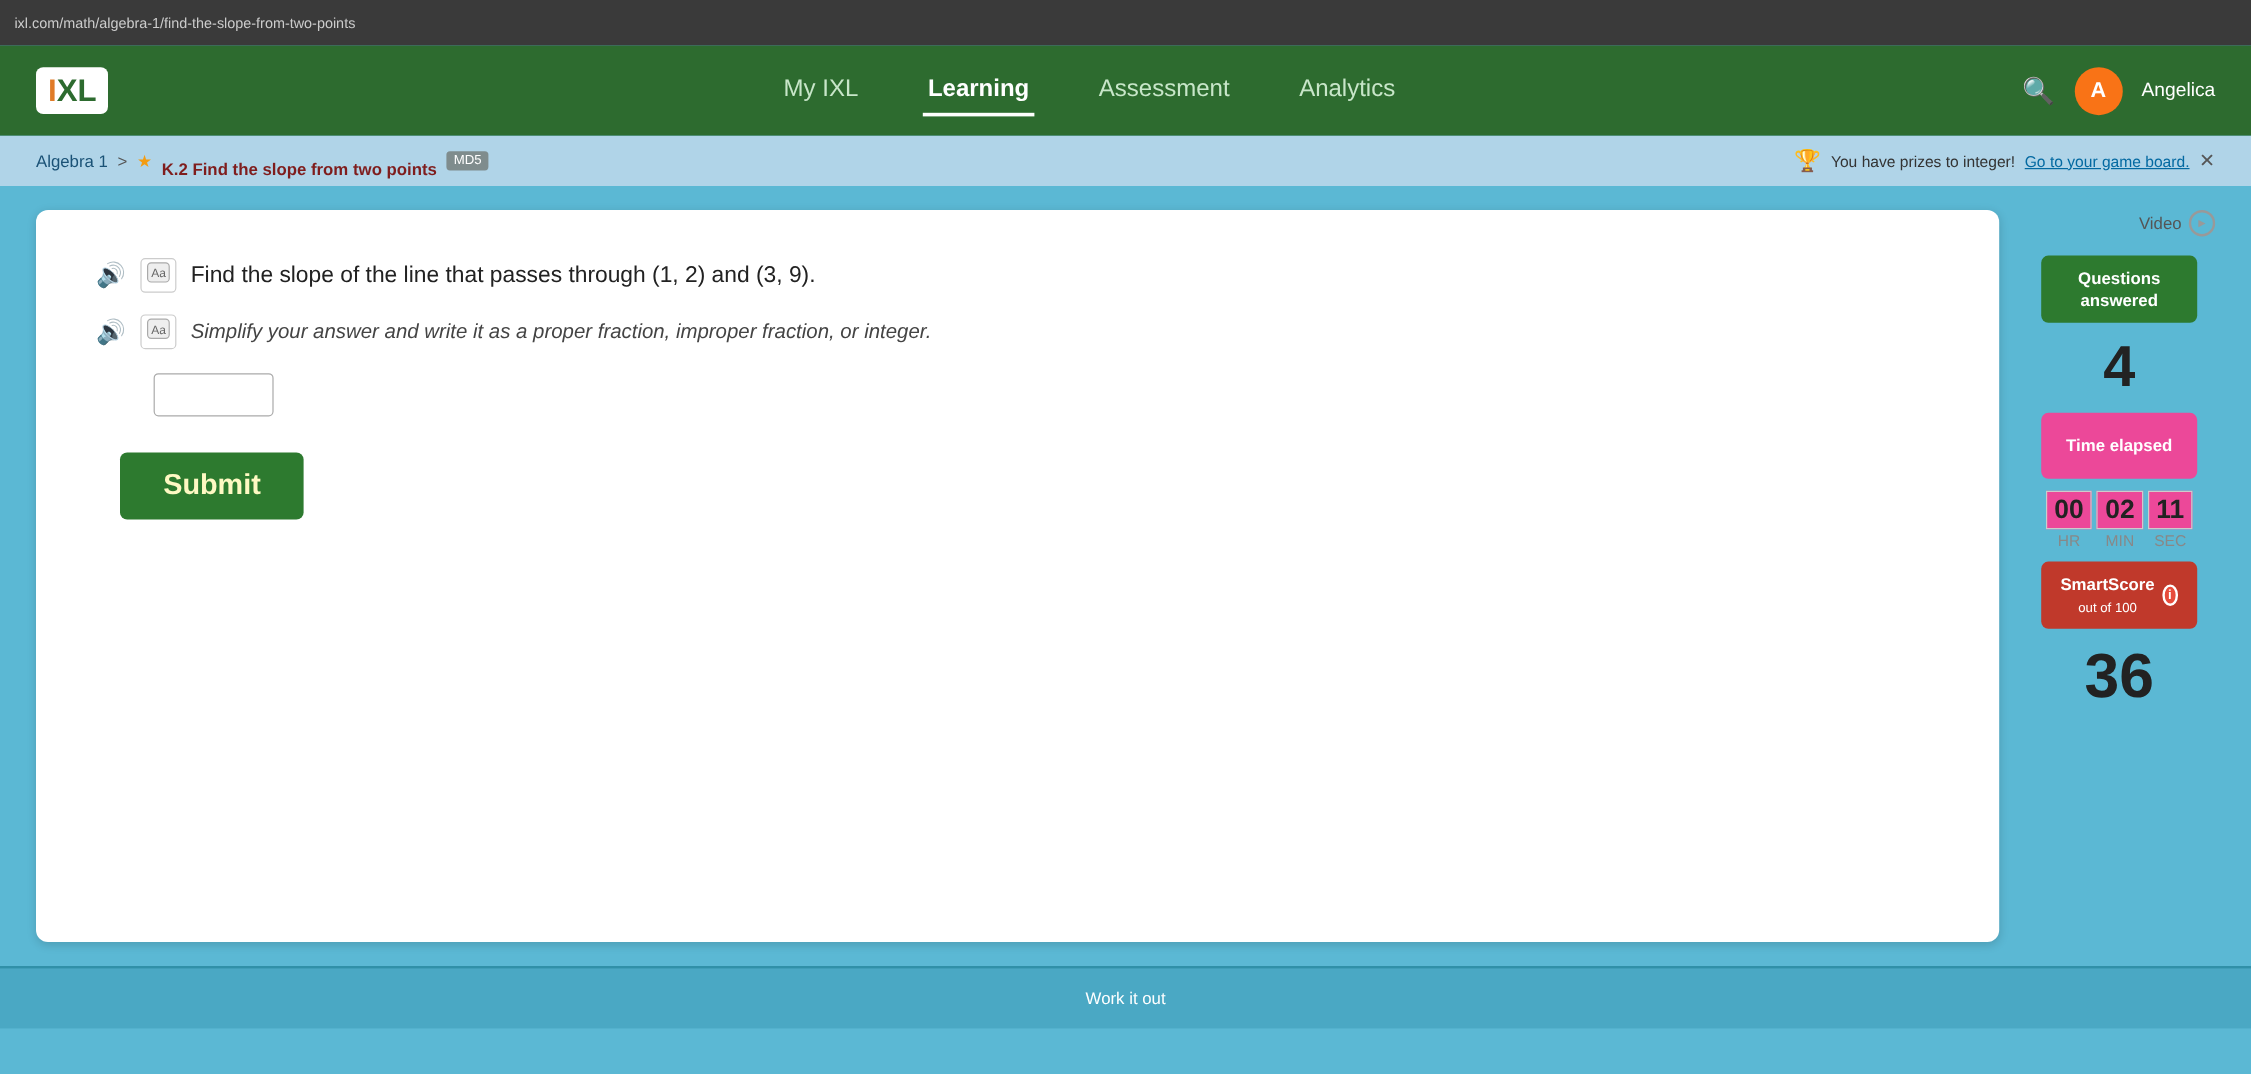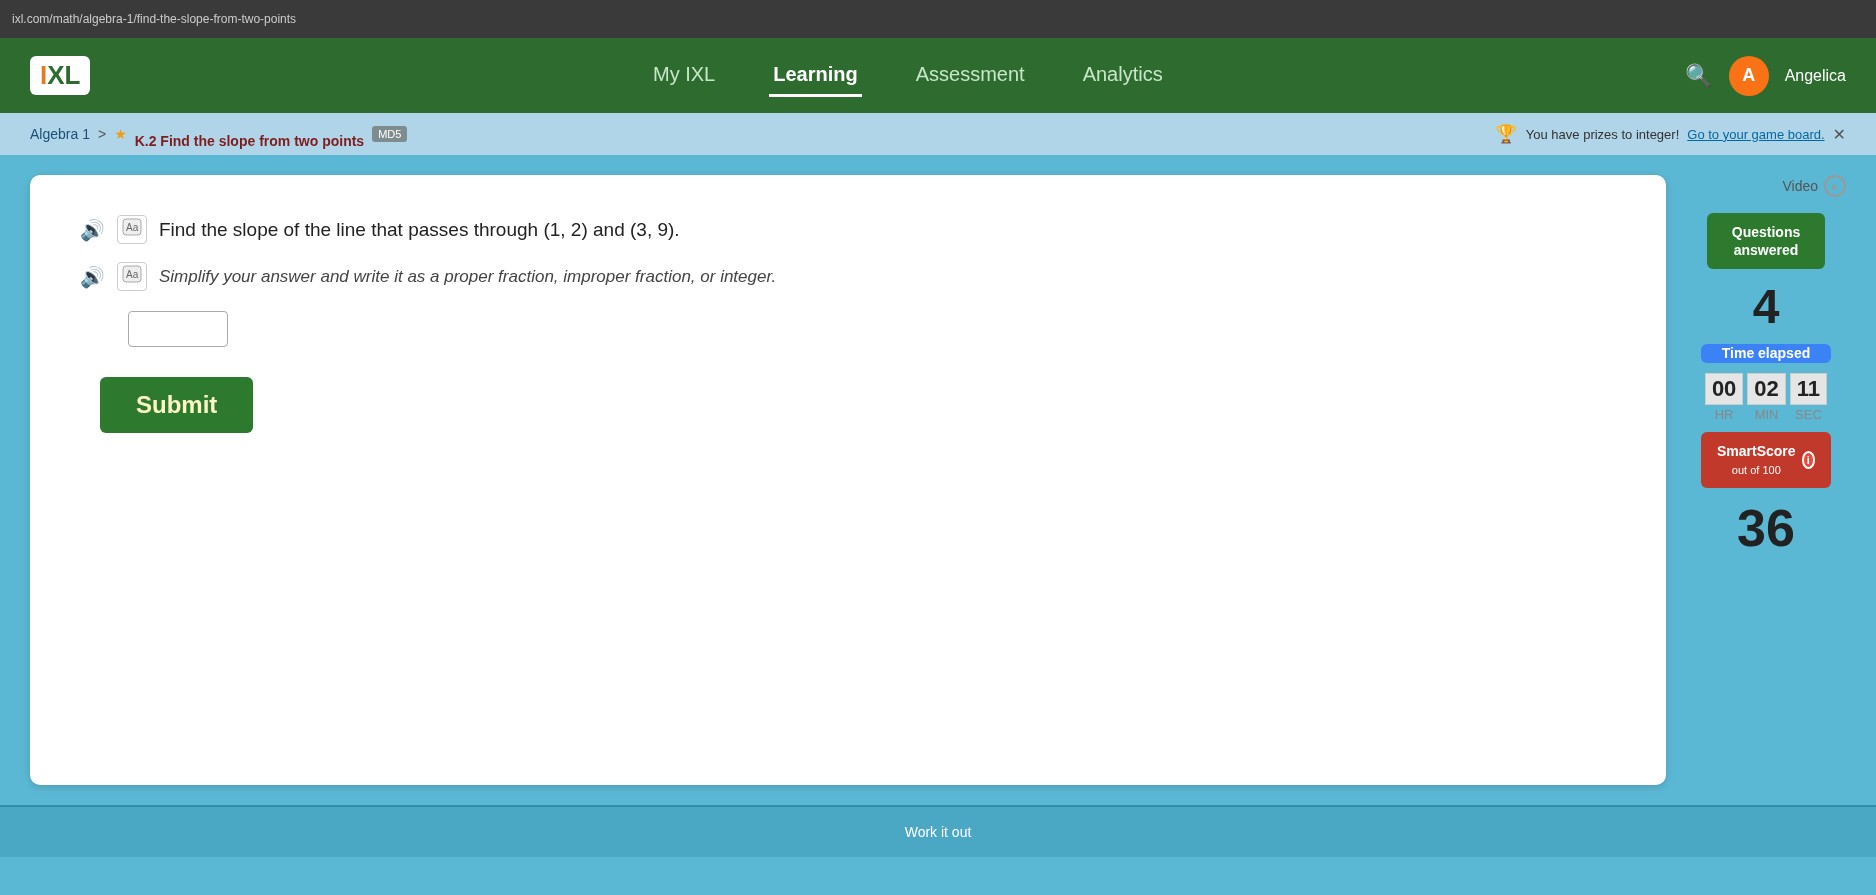--- a/index.html
+++ b/index.html
@@ -238,36 +238,36 @@
     }
     .questions-answered-btn {
       background: #2d7a2f;
       color: white;
       border: none;
       border-radius: 6px;
       padding: 10px 16px;
       font-size: 14px;
       font-weight: bold;
       text-align: center;
-      width: 118px;
+      width: 130px;
       cursor: pointer;
       line-height: 1.3;
     }
     .questions-count {
       font-size: 48px;
       font-weight: bold;
       color: #222;
       text-align: center;
     }
     .time-elapsed-btn {
-      background: #3b82f6;
+      background: #ec4899;
       color: white;
       border: none;
       border-radius: 6px;
-      padding: 0 16px;
+      padding: 18px 16px;
       font-size: 14px;
       font-weight: bold;
       text-align: center;
       width: 130px;
       cursor: pointer;
       line-height: 1.3;
     }
     .timer-display {
       display: flex;
       gap: 4px;
@@ -279,21 +279,21 @@
       flex-direction: column;
       align-items: center;
     }
     .timer-number {
       font-size: 22px;
       font-weight: bold;
       color: #222;
       border: 1px solid #ccc;
       border-radius: 0;
       padding: 2px 6px;
-      background: #e5e5e5;
+      background: #ec4899;
       min-width: 36px;
       text-align: left;
     }
     .timer-label {
       font-size: 13px;
       color: #888;
       margin-top: 2px;
     }
     .smartscore-btn {
       background: #c0392b;

